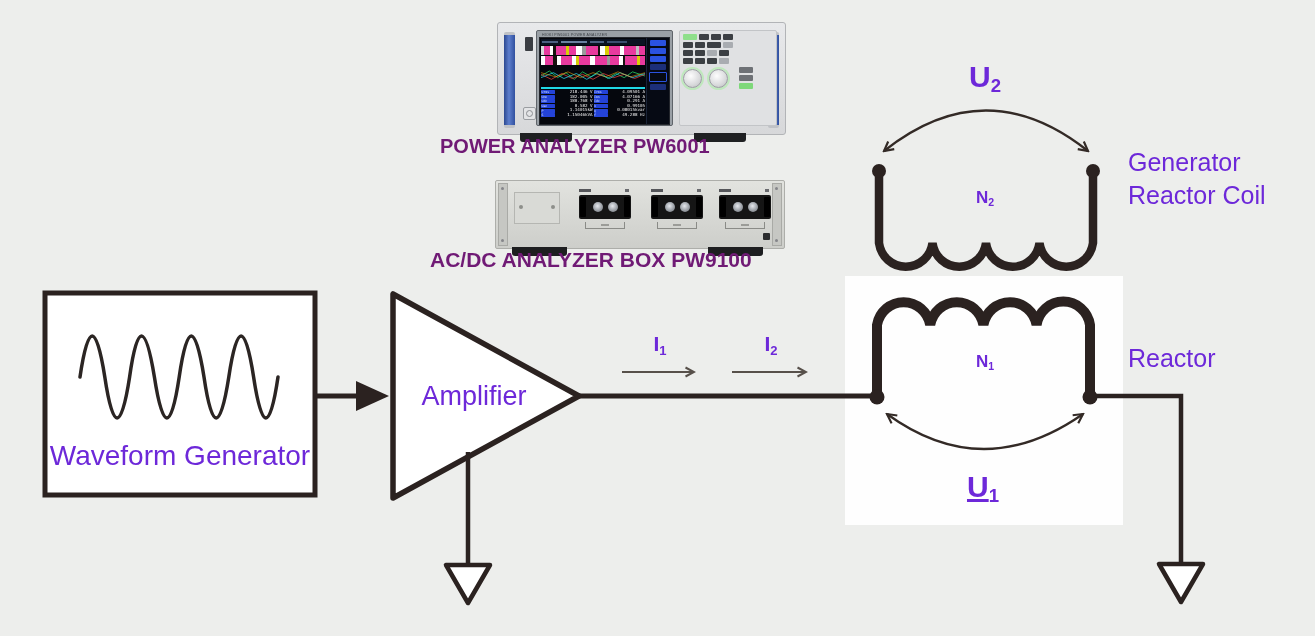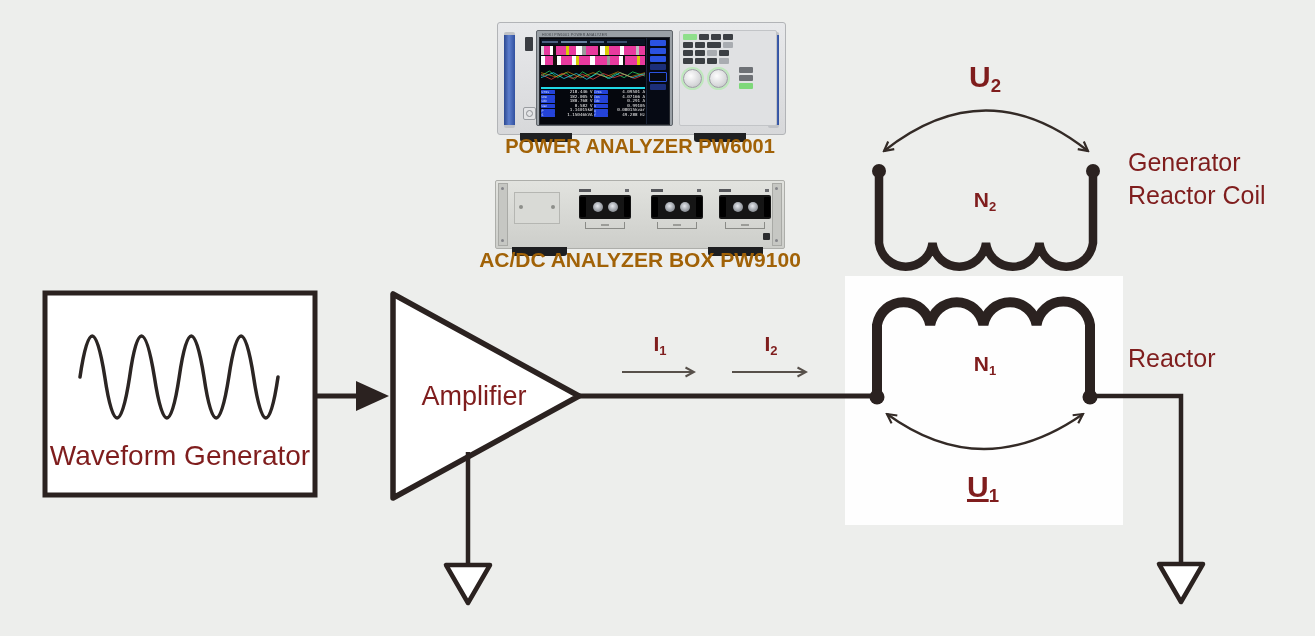--- a/index.html
+++ b/index.html
@@ -1,37 +1,37 @@
 <!DOCTYPE html>
 <html><head>
 <meta charset="utf-8">
 <style>
   html,body{margin:0;padding:0;background:#edeeec;}
   #stage{
     position:relative;width:1315px;height:636px;overflow:hidden;
     background:#edeeec;font-family:"Liberation Sans","DejaVu Sans",sans-serif;
   }
-  .lbl{position:absolute;color:#7f1d1d;white-space:nowrap;}
-  .caption{font-weight:700;text-align:center;color:#a16207;}
+  .lbl{position:absolute;color:#6d28d9;white-space:nowrap;}
+  .caption{font-weight:700;text-align:left;color:#701a75;}
   .pa-caption{left:440px;top:135px;width:400px;font-size:20px;}
   .cb-caption{left:430px;top:248px;width:420px;font-size:21px;}
   .gen-label{left:45px;top:440px;width:270px;text-align:center;font-size:28px;}
   .amp-label{left:398px;top:381px;width:152px;text-align:center;font-size:27px;}
   .side-label{font-size:25px;line-height:33px;}
   .det-label{left:1128px;top:146px;}
   .reactor-label{left:1128px;top:342px;}
   .sym{font-weight:600;text-align:center;}
   .sym sub{font-size:0.62em;vertical-align:-0.28em;}
   .i-label{font-size:21px;font-weight:700;}
   .i1{left:622px;top:332px;width:76px;}
   .i2{left:732px;top:332px;width:78px;}
   .u-label{font-size:30px;}
   .u2{left:930px;top:60px;width:110px;}
   .u1{left:918px;top:470px;width:130px;text-decoration:underline;}
-  .n-label{font-size:21px;}
+  .n-label{font-size:17px;}
   .n2{left:930px;top:188px;width:110px;}
   .n1{left:930px;top:352px;width:110px;}
 
   
   .pa{position:absolute;left:497px;top:22px;width:287px;height:111px;
       background:linear-gradient(#e8e9eb,#d7d8da);border:1px solid #b2b4b7;border-radius:3px;}
   .pa .handle{position:absolute;top:9px;width:11px;height:90px;border-radius:2px;
       background:linear-gradient(90deg,#2c4890,#5d7ecd 45%,#31509f);
       border-top:3px solid #c0c2c6;border-bottom:3px solid #c0c2c6;}
   .pa .handle.hl{left:6px;} .pa .handle.hr{right:6px;}

